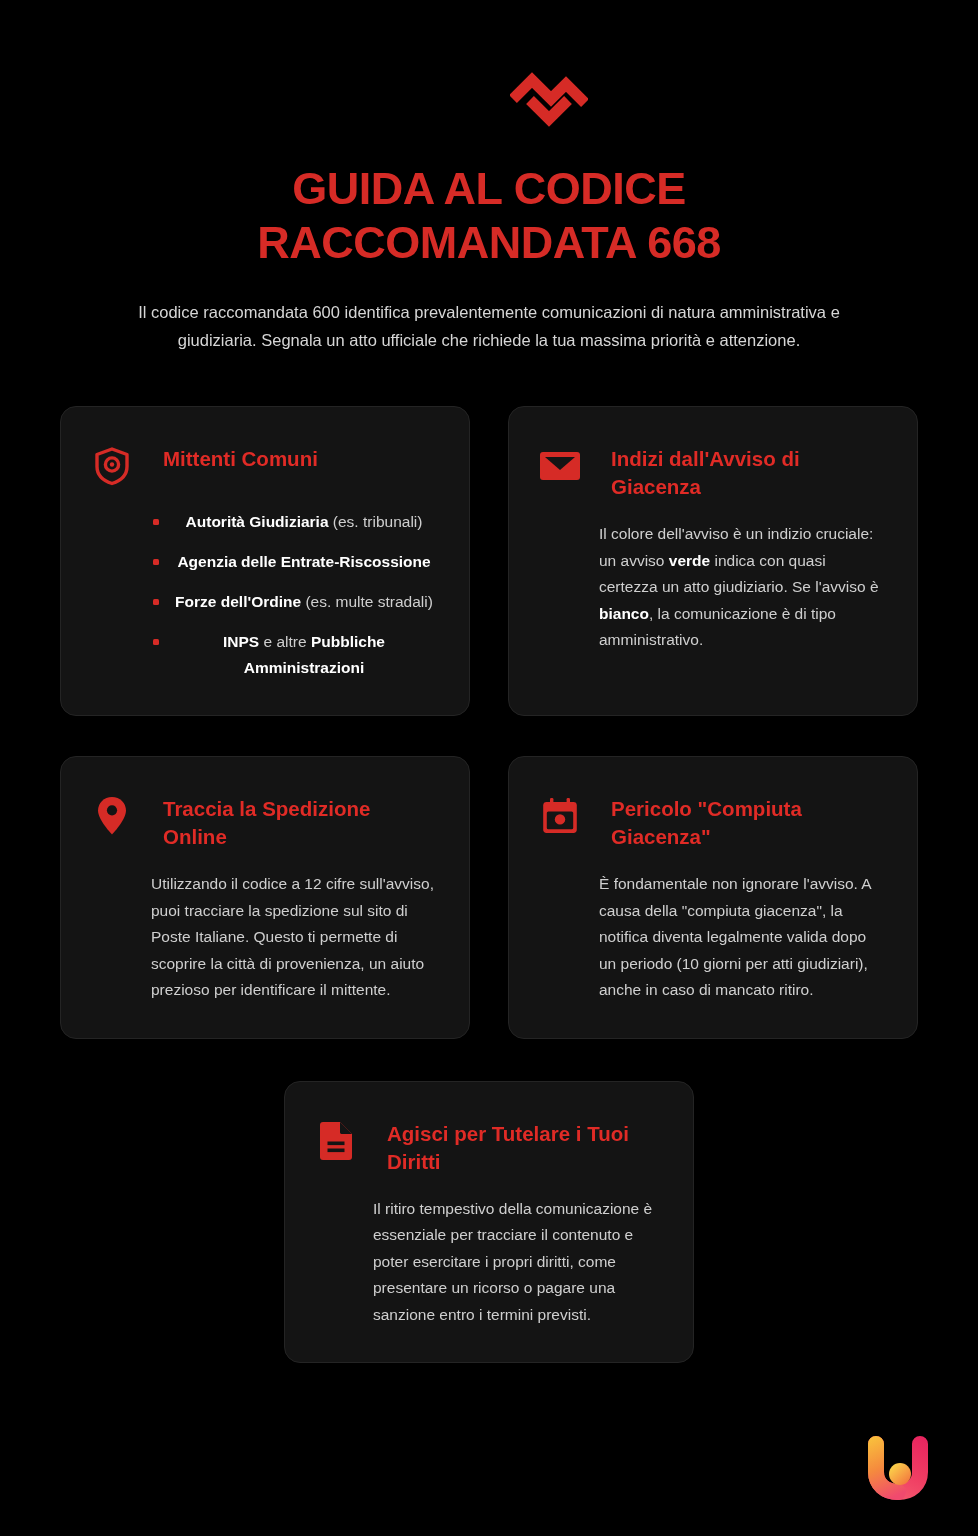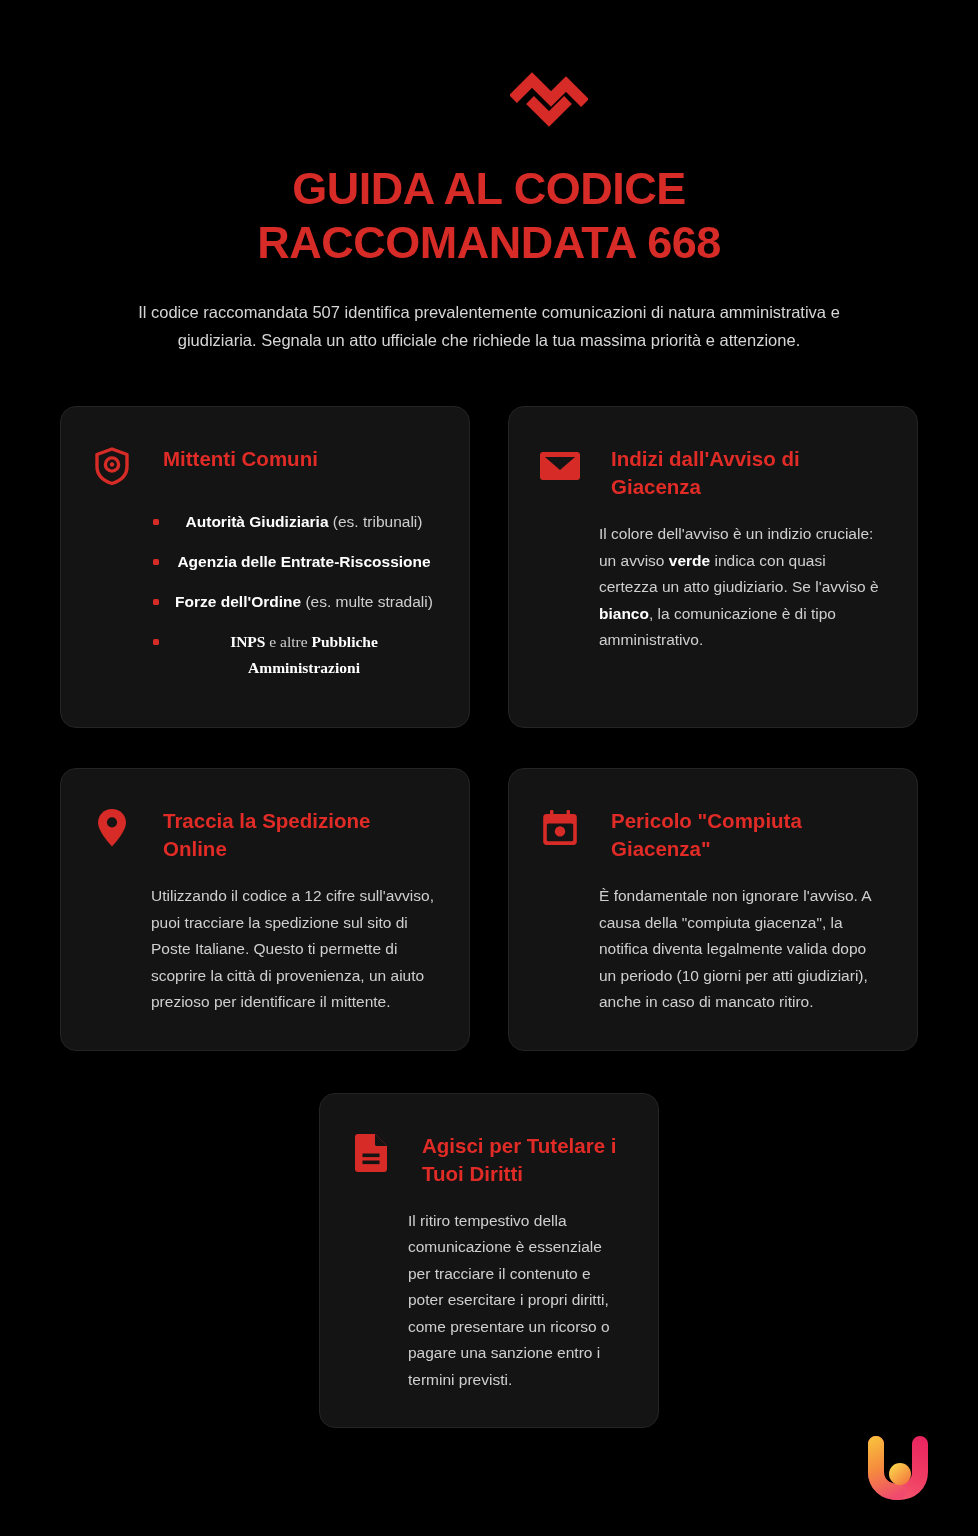--- a/index.html
+++ b/index.html
@@ -116,42 +116,42 @@
   }
   .card-list li {
     position: relative;
     padding-left: 22px;
     margin-bottom: 14px;
     color: #cfcfcf;
     font-size: 15.5px;
     line-height: 26px;
     text-align: center;
   }
-  .card-list li:last-child { margin-bottom: 12px; font-family: Liberation Serif, serif; }
+  .card-list li:last-child { margin-bottom: 0; }
   .card-list li::before {
     content: "";
     position: absolute;
     left: 2px;
     top: 10px;
     width: 6px;
     height: 6px;
     border-radius: 1.5px;
     background: #d62b26;
   }
   .card-list strong { color: #ffffff; font-weight: 700; }
 
   
   .card-wide-wrap {
     margin-top: 42px;
     display: flex;
     justify-content: center;
     padding: 0 60px;
   }
   .card-wide {
-    width: 340px;
+    width: 410px;
   }
   .card-wide .card-body { padding-left: 58px; }
 
   
   .footer-logo {
     position: absolute;
     right: 38px;
     bottom: 26px;
     width: 84px;
     height: 84px;
@@ -169,21 +169,21 @@
       <span>
         <svg width="78" height="70" viewBox="0 0 78 70" fill="none" aria-hidden="true">
           <path d="M3 40 L22 21 L41 40 L56 25 L75 44" stroke="#d62b26" stroke-width="11" stroke-linecap="butt" stroke-linejoin="miter" fill="none"></path>
           <path d="M20 41 L39 60 L58 41" stroke="#d62b26" stroke-width="11" stroke-linecap="butt" stroke-linejoin="miter" fill="none"></path>
         </svg>
       </span>
     </div>
 
     <h1 class="page-title">GUIDA AL CODICE RACCOMANDATA 668</h1>
 
-    <p class="page-subtitle">Il codice raccomandata 507 identifica prevalentemente comunicazioni di natura amministrativa e giudiziaria. Segnala un atto ufficiale che richiede la tua massima priorità e attenzione.</p>
+    <p class="page-subtitle">Il codice raccomandata 600 identifica prevalentemente comunicazioni di natura amministrativa e giudiziaria. Segnala un atto ufficiale che richiede la tua massima priorità e attenzione.</p>
   </div>
 
   <div class="cards-grid">
 
     <div class="card">
       <div class="card-top">
         <span class="card-icon">
           <svg width="38" height="40" viewBox="0 0 38 40" fill="none" aria-hidden="true">
             <path d="M19 3 L34 8.5 V20.5 C34 29.5 27.5 34.8 19 37.5 C10.5 34.8 4 29.5 4 20.5 V8.5 Z" stroke="#d62b26" stroke-width="3.4" fill="none" stroke-linejoin="round"></path>
             <circle cx="19" cy="18.5" r="6.6" stroke="#d62b26" stroke-width="3.4" fill="none"></circle>

